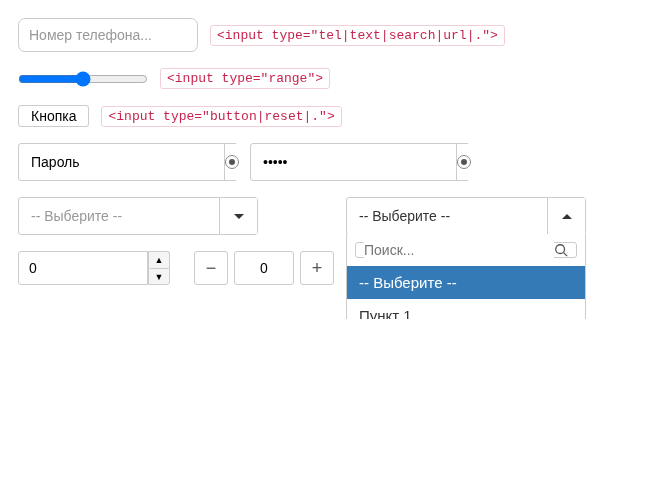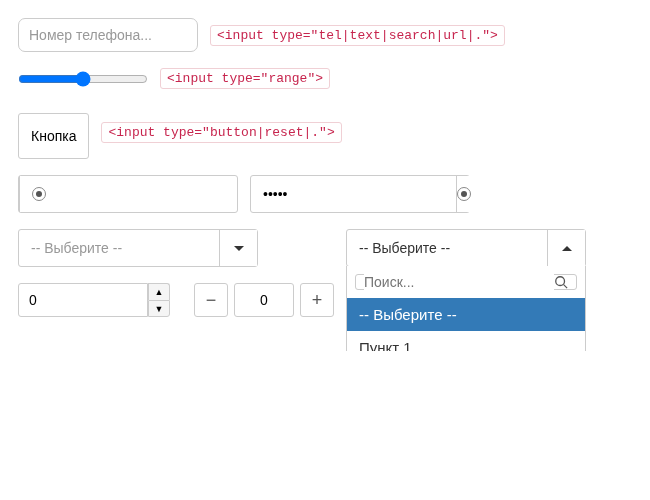--- a/index.html
+++ b/index.html
@@ -2,21 +2,21 @@
 <html><head>
 <meta charset="utf-8">
 <style>
 * { box-sizing: border-box; margin: 0; padding: 0; }
 body { font-family: Arial, sans-serif; font-size: 14px; padding: 18px; background: #fff; color: #333; width: 650px; }
 .row { display: flex; align-items: center; gap: 12px; margin-bottom: 16px; flex-wrap: wrap; }
 .code-hint { font-family: "Courier New", monospace; color: #c7254e; background: #fff; border: 1px solid #f0d0d5; padding: 2px 6px; border-radius: 3px; font-size: 13px; }
 .text-input { width: 180px; height: 34px; border: 1px solid #ccc; border-radius: 7px; padding: 0 10px; font-size: 14px; color: #555; }
 .text-input::placeholder { color: #999; }
 .range-input { width: 130px; }
-.button-input { height: 46px; padding: 0 12px; border: 1px solid #ccc; border-radius: 3px; background: #fff; font-size: 14px; cursor: pointer; margin-top: 8px; }
+.button-input { height: 22px; padding: 0 12px; border: 1px solid #ccc; border-radius: 3px; background: #fff; font-size: 14px; cursor: pointer; }
 .pw-wrap { display: flex; width: 220px; height: 38px; border: 1px solid #ccc; border-radius: 3px; background: #fff; align-items: center; }
 .pw-field { flex: 1; height: 100%; border: none; padding: 0 12px; font-size: 14px; outline: none; background: transparent; }
 .pw-toggle { width: 38px; height: 100%; border: none; border-left: 1px solid #ccc; background: #fff; display: flex; align-items: center; justify-content: center; cursor: pointer; }
 .radio-dot { width: 14px; height: 14px; border: 1px solid #888; border-radius: 50%; display: flex; align-items: center; justify-content: center; }
 .radio-dot::after { content: ""; width: 6px; height: 6px; background: #555; border-radius: 50%; }
 .select-wrap { display: flex; width: 240px; height: 38px; border: 1px solid #ccc; border-radius: 3px; background: #fff; align-items: center; }
 .select-label { flex: 1; padding: 0 12px; color: #999; }
 .select-label.dark { color: #333; }
 .select-btn { width: 38px; height: 100%; border: none; border-left: 1px solid #ccc; background: #fff; display: flex; align-items: center; justify-content: center; cursor: pointer; }
 .caret-down { width: 0; height: 0; border-left: 5px solid transparent; border-right: 5px solid transparent; border-top: 5px solid #333; }
@@ -54,20 +54,21 @@
   <span class="code-hint">&lt;input type="range"&gt;</span>
 </div>
 
 <div class="row">
   <button class="button-input">Кнопка</button>
   <span class="code-hint">&lt;input type="button|reset|."&gt;</span>
 </div>
 
 <div class="row">
   <div class="pw-wrap">
+    <input class="pw-field" type="text" readonly="" value="Пароль" style="">
     <button class="pw-toggle">
         <span class="radio-dot"></span>
       </button>
   </div>
   <div class="pw-wrap">
     <input class="pw-field" type="text" readonly="" value="•••••" style="">
     <button class="pw-toggle">
         <span class="radio-dot"></span>
       </button>
   </div>

